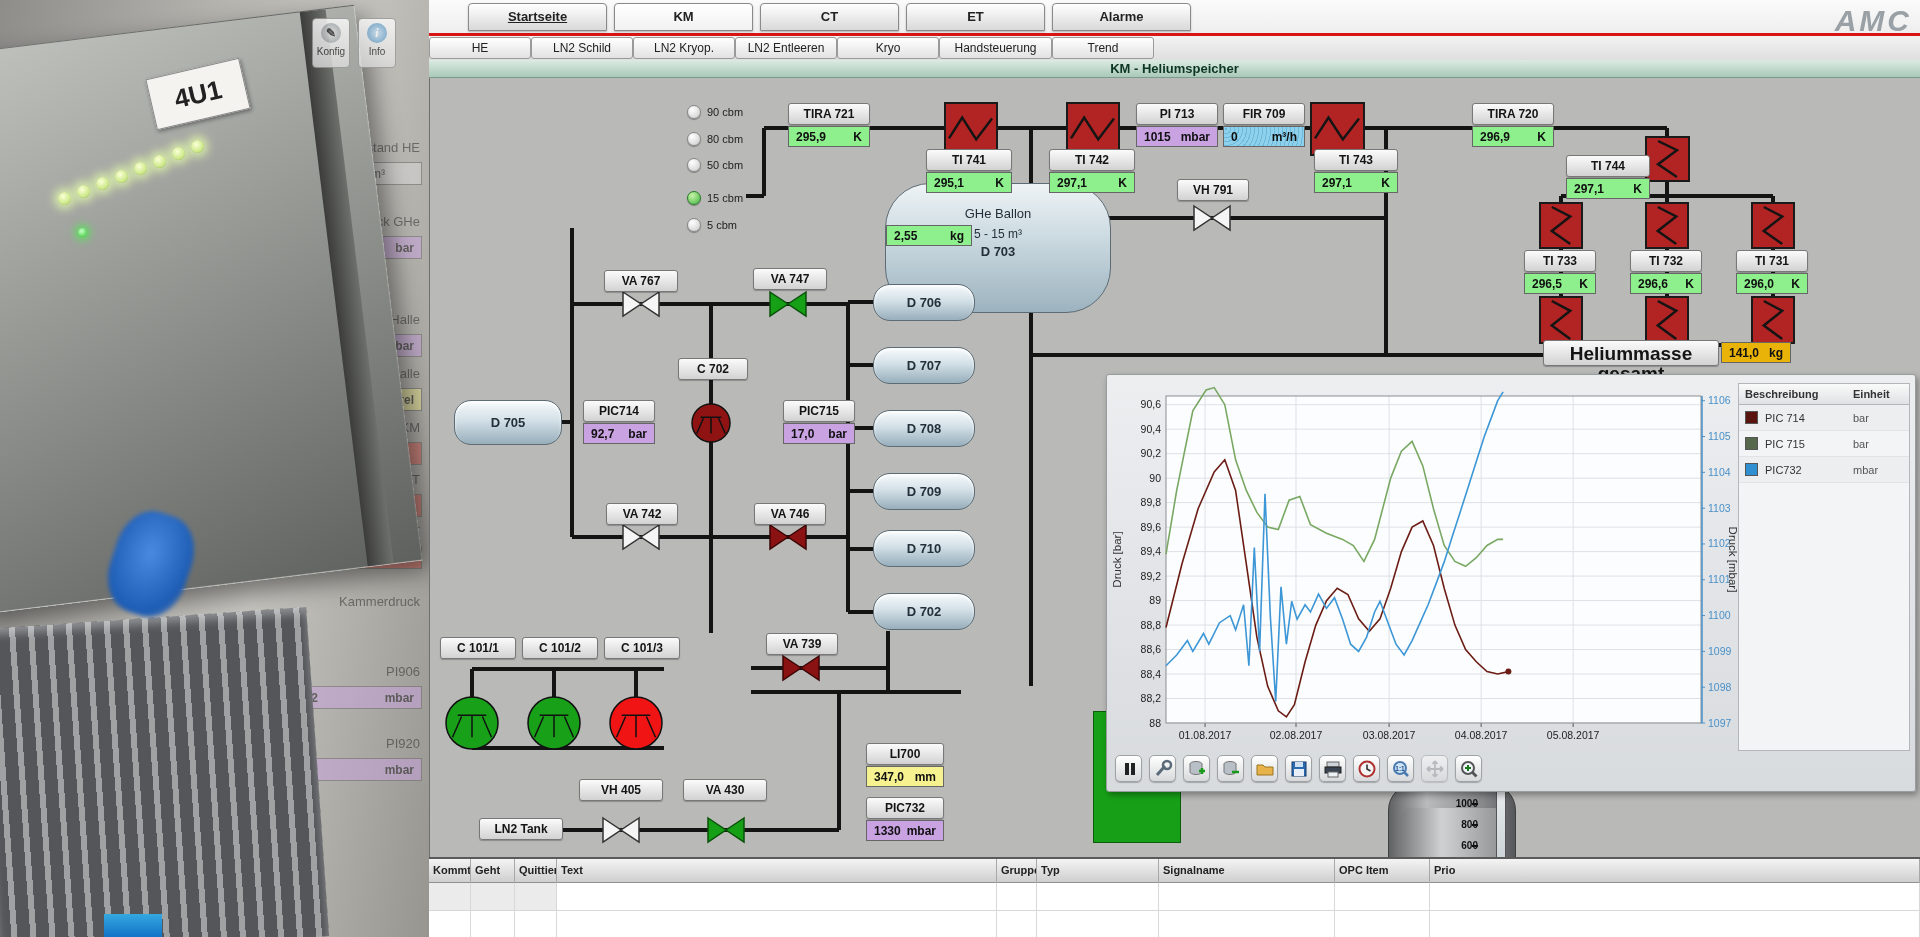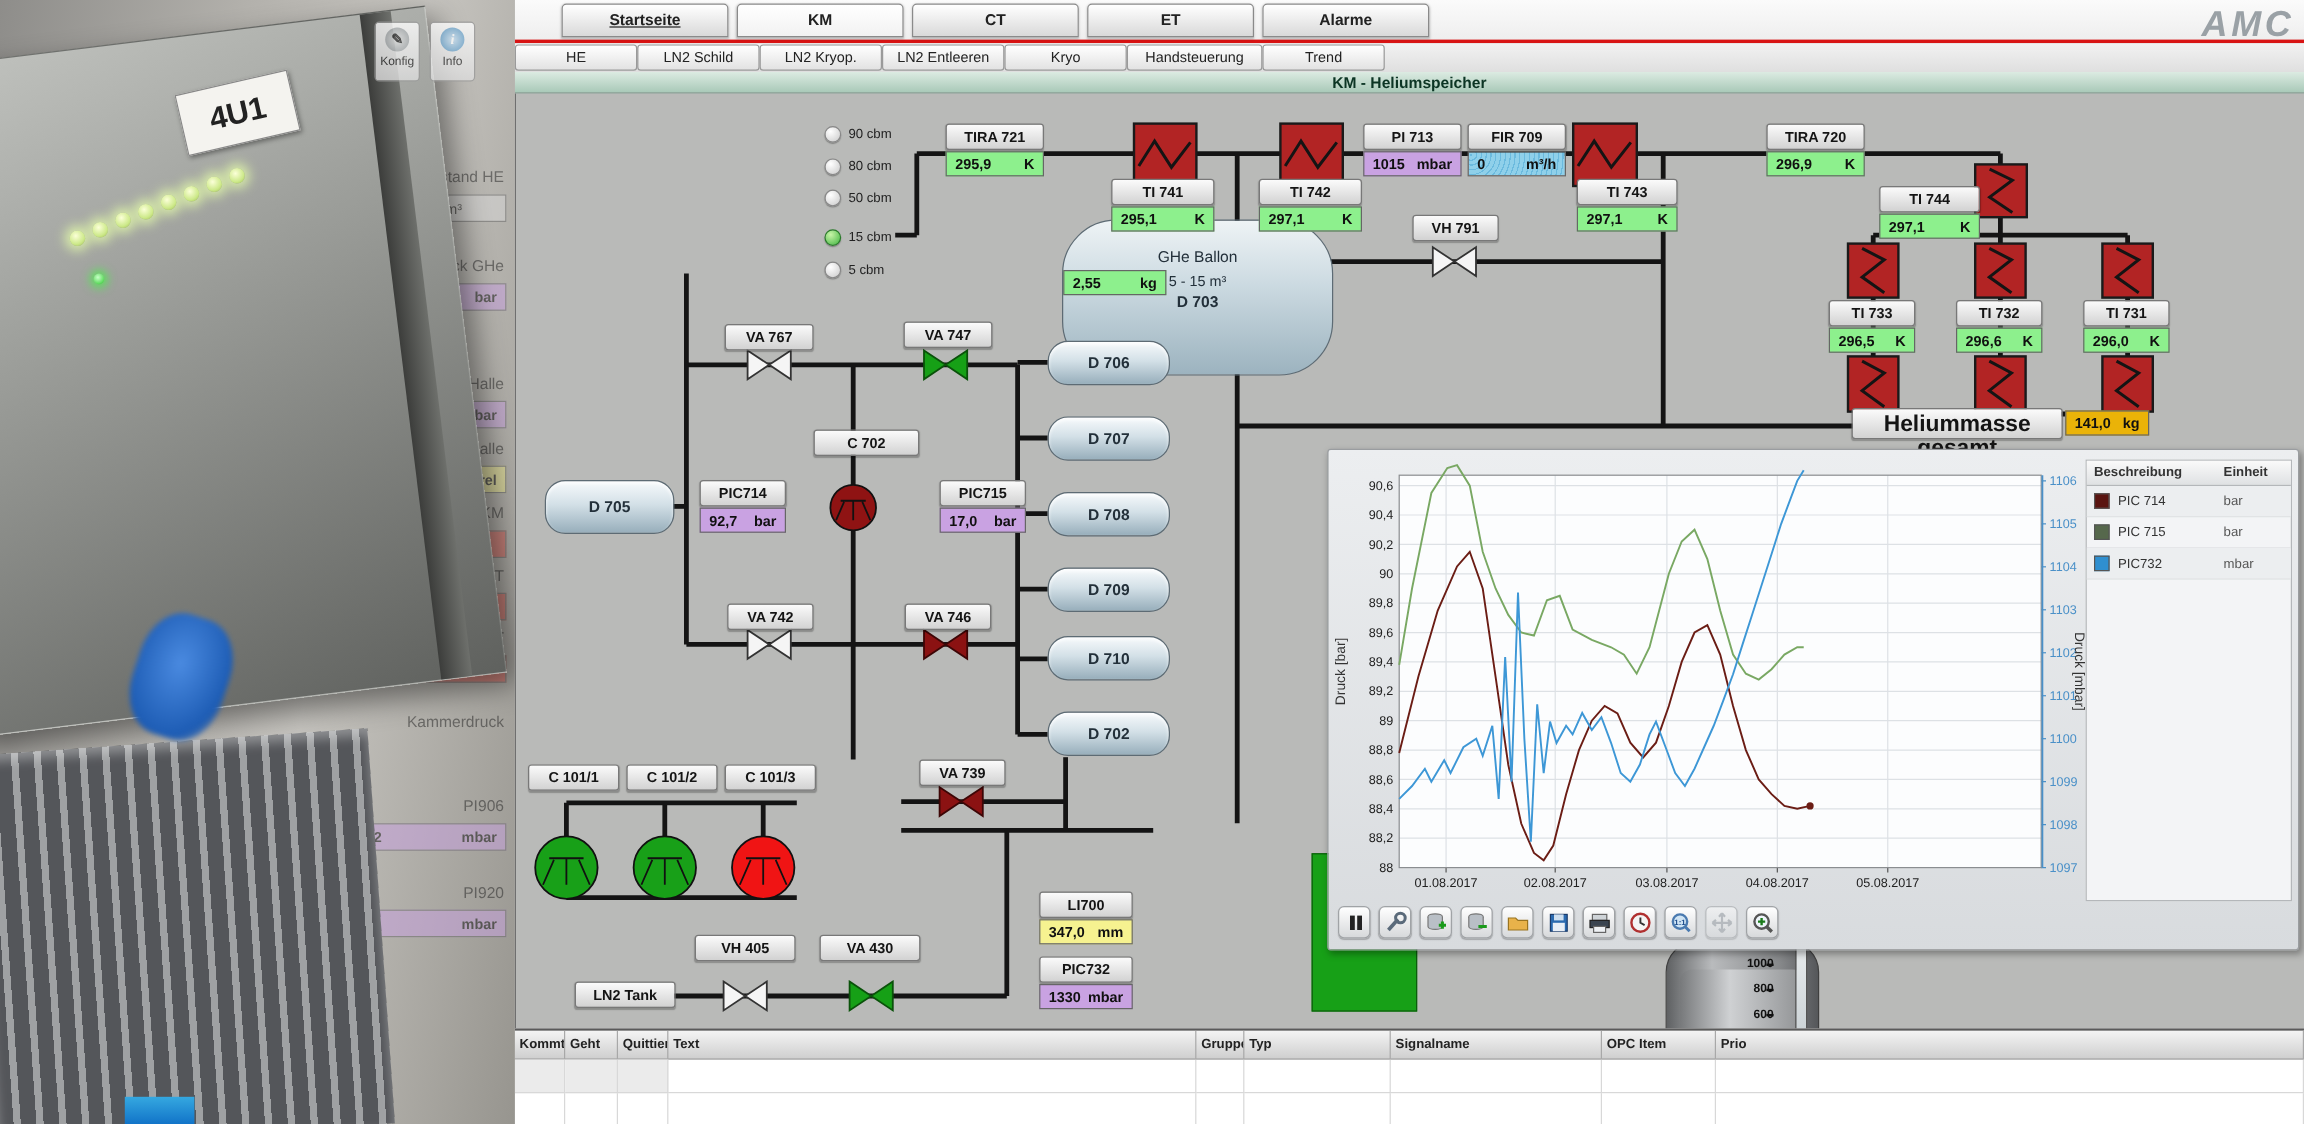--- a/index.html
+++ b/index.html
@@ -421,21 +421,21 @@
       </div>
       <div class="instr" style="left: 436px; top: 719px; width: 78px;">
         <div class="tag-label">PIC732</div>
         <div class="val-box val-purple">
           <span>1330</span>
           <span>mbar</span>
         </div>
       </div>
       <div class="tag-label" style="left: 174px; top: 192px; width: 74px;">VA 767</div>
       <div class="tag-label" style="left: 323px; top: 190px; width: 74px;">VA 747</div>
-      <div class="tag-label" style="left: 248px; top: 280px; width: 88px;">C 702</div>
+      <div class="tag-label" style="left: 248px; top: 280px; width: 70px;">C 702</div>
       <div class="tag-label" style="left: 176px; top: 425px; width: 72px;">VA 742</div>
       <div class="tag-label" style="left: 324px; top: 425px; width: 72px;">VA 746</div>
       <div class="tag-label" style="left: 336px; top: 555px; width: 72px;">VA 739</div>
       <div class="tag-label" style="left: 747px; top: 101px; width: 72px;">VH 791</div>
       <div class="tag-label" style="left: 149px; top: 701px; width: 84px;">VH 405</div>
       <div class="tag-label" style="left: 253px; top: 701px; width: 84px;">VA 430</div>
       <div class="tag-label" style="left: 49px; top: 740px; width: 84px;">LN2 Tank</div>
       <div class="tag-label" style="left: 10px; top: 559px; width: 76px;">C 101/1</div>
       <div class="tag-label" style="left: 92px; top: 559px; width: 76px;">C 101/2</div>
       <div class="tag-label" style="left: 174px; top: 559px; width: 76px;">C 101/3</div>

